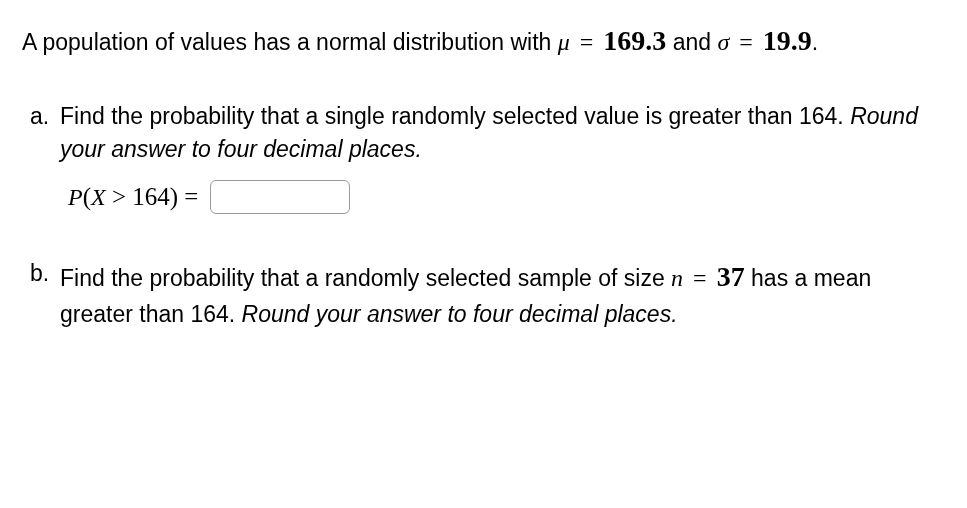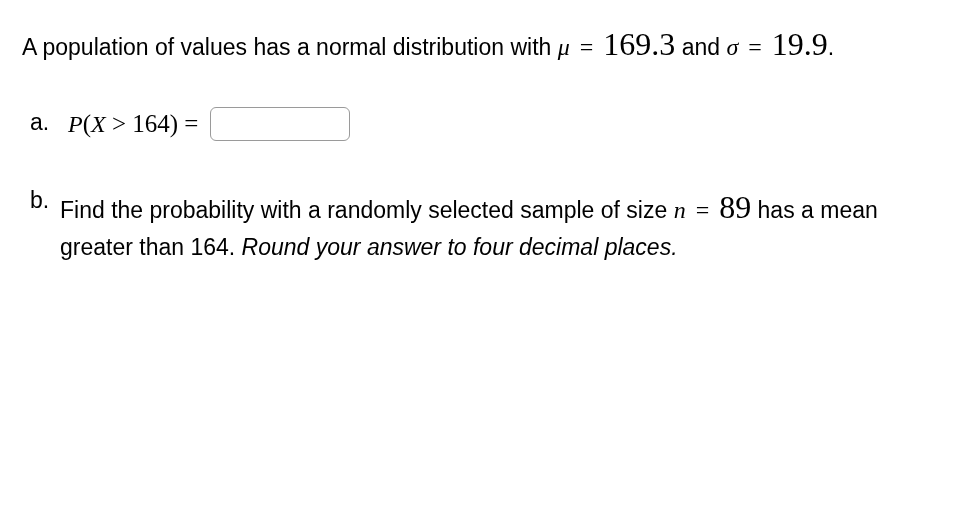--- a/index.html
+++ b/index.html
@@ -25,21 +25,22 @@
       font-style: italic;
       font-size: 24px;
     }
     .math-op {
       font-family: 'Times New Roman', Times, serif;
       font-size: 24px;
       padding: 0 4px;
     }
     .math-num {
       font-family: 'Times New Roman', Times, serif;
-      font-size: 32px;
+      font-size: 28px;
+      font-weight: bold;
     }
     .parts {
       list-style: none;
       padding-left: 38px;
     }
     .part {
       position: relative;
       margin-bottom: 42px;
       line-height: 1.45;
     }
@@ -81,26 +82,29 @@
 <body>
 
 <div class="intro">
   <span>A population of values has a normal distribution with </span><span class="math-var">μ</span><span class="math-op"> = </span><span class="math-num">169.3</span><span> and </span><span class="math-var">σ</span><span class="math-op"> = </span><span class="math-num">19.9</span><span>.</span>
 </div>
 
 <ol class="parts">
 
   <li class="part">
     <span class="part-marker">a.</span>
+    <div class="part-body">
+      <span>Find the probability that a single randomly selected value is greater than 164. </span><span class="instruction-italic">Round your answer to four decimal places.</span>
+    </div>
     <div class="equation-row">
       <span class="equation-text"><span class="math-var">P</span><span class="paren">(</span><span class="math-var">X</span><span class="paren"> &gt; </span><span class="paren">164</span><span class="paren">)</span><span class="paren"> = </span></span>
       <input type="text" class="answer-input" style="">
     </div>
   </li>
 
   <li class="part">
     <span class="part-marker">b.</span>
     <div class="part-body">
-      <span>Find the probability with a randomly selected sample of size </span><span class="math-var">n</span><span class="math-op"> = </span><span class="math-num">89</span><span> has a mean greater than 164. </span><span class="instruction-italic">Round your answer to four decimal places.</span>
+      <span>Find the probability that a randomly selected sample of size </span><span class="math-var">n</span><span class="math-op"> = </span><span class="math-num">37</span><span> has a mean greater than 164. </span><span class="instruction-italic">Round your answer to four decimal places.</span>
     </div>
   </li>
 
 </ol>
 
 </body></html>

